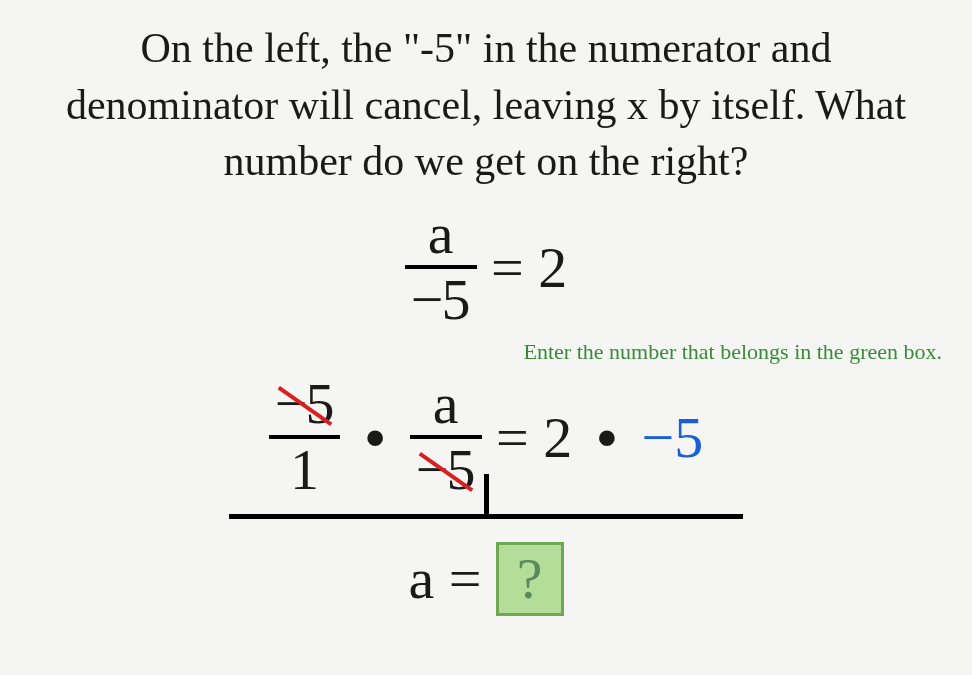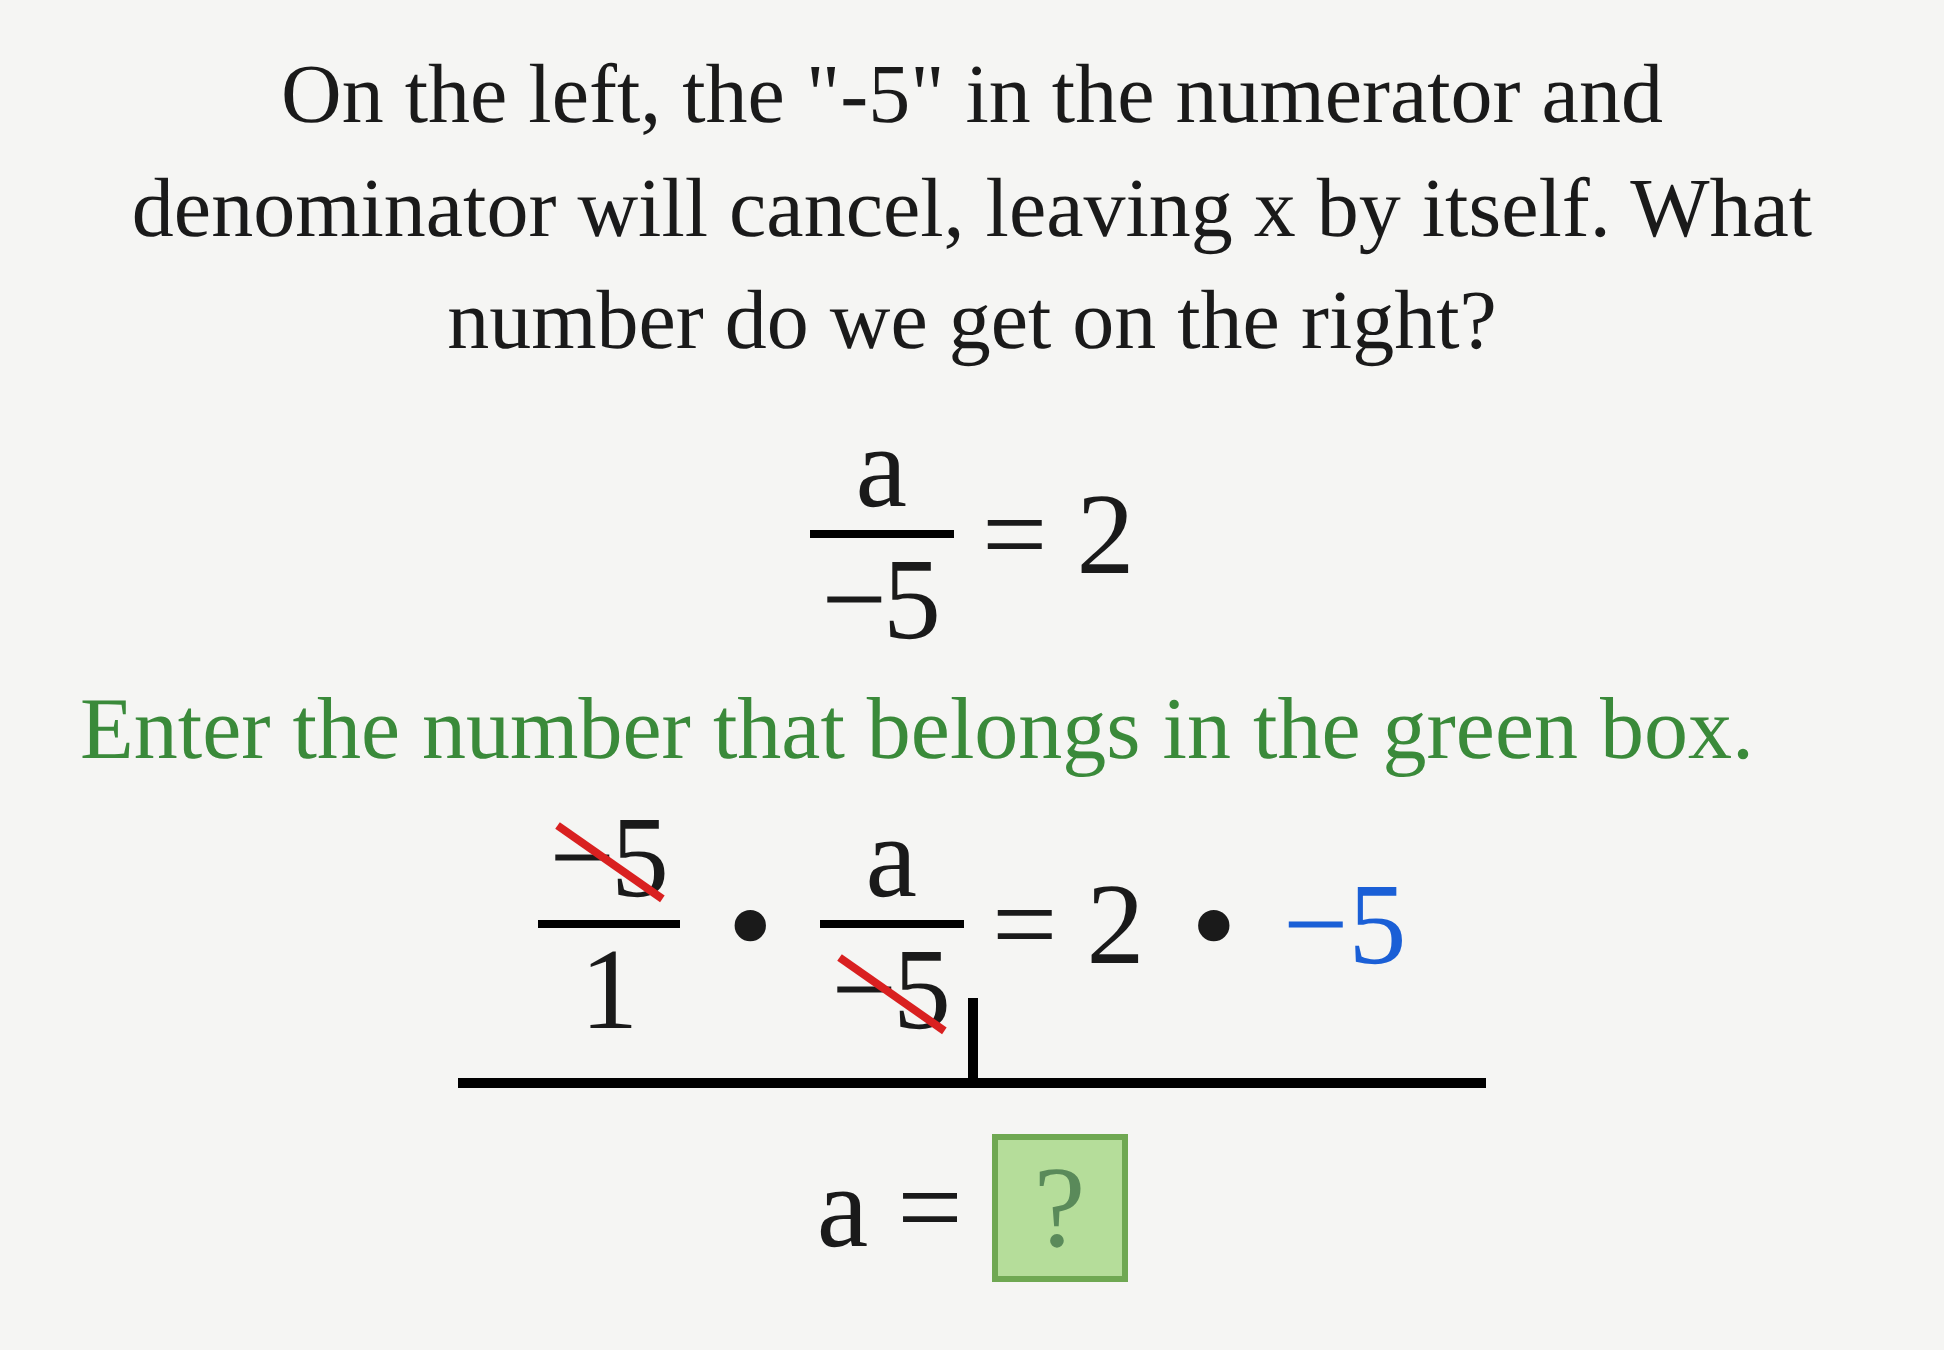--- a/index.html
+++ b/index.html
@@ -33,22 +33,22 @@
       display: block;
       border-bottom: 4px solid #000;
       padding: 0 6px 2px 6px;
     }
     .frac .den {
       display: block;
       padding: 2px 6px 0 6px;
     }
     .prompt {
       color: #3a8a3a;
-      font-size: 44px;
-      text-align: left;
+      font-size: 22px;
+      text-align: right;
       margin-bottom: 10px;
       padding-left: 10px;
     }
     .eq2-wrap {
       text-align: center;
     }
     .eq2 {
       display: inline-block;
       font-size: 58px;
       text-align: center;

